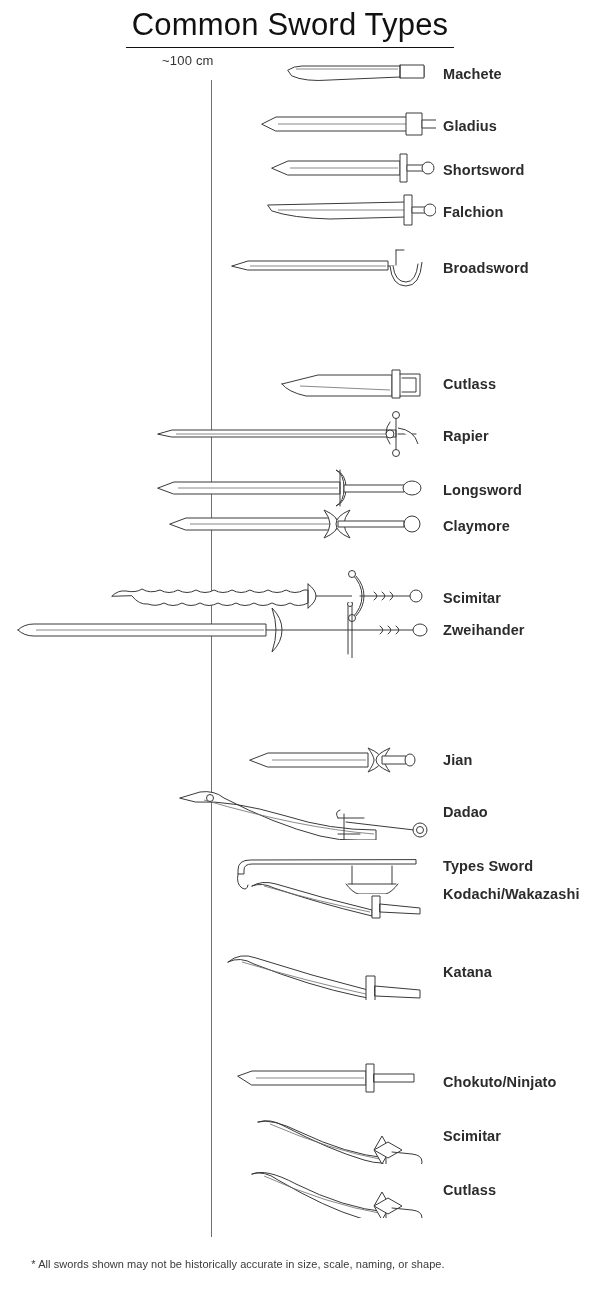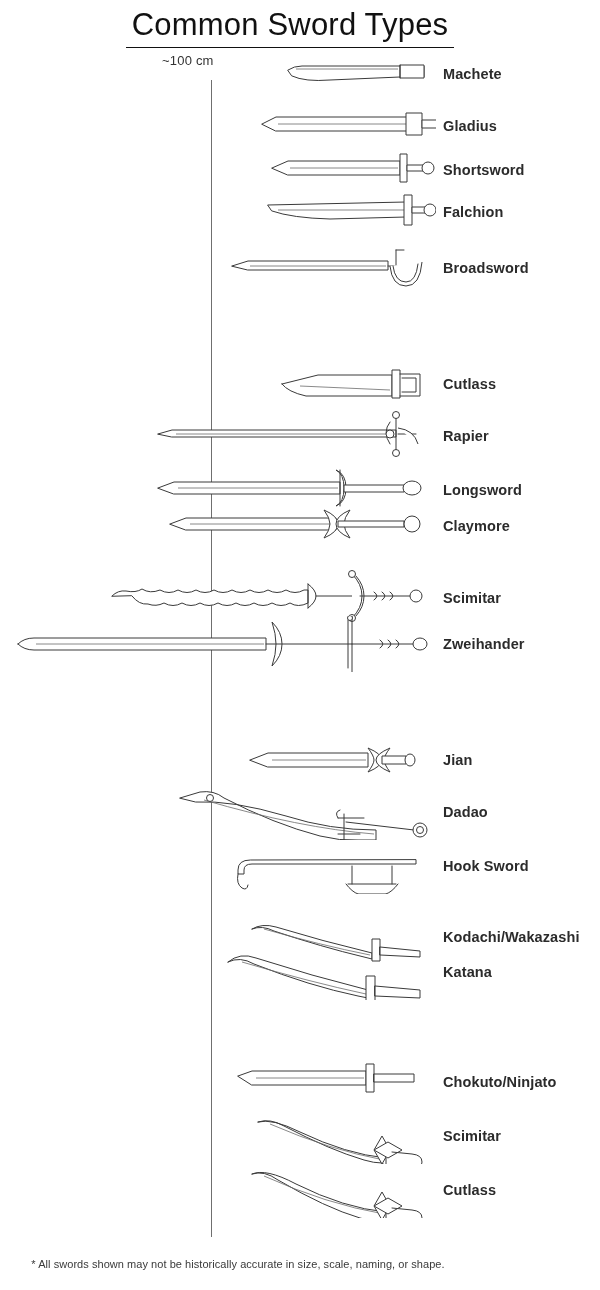--- a/index.html
+++ b/index.html
@@ -184,21 +184,21 @@
               <path class="thin" d="M356 6 q8 9 8 20 q0 11 -8 20"></path>
               <circle class="hilt" cx="352" cy="4" r="3.5"></circle>
               <circle class="hilt" cx="352" cy="48" r="3.5"></circle>
               <path class="thin" d="M360 26 L412 26"></path>
               <path class="thin" d="M374 22 q6 4 0 8 M382 22 q6 4 0 8 M390 22 q6 4 0 8"></path>
               <circle class="hilt" cx="416" cy="26" r="6"></circle>
           </svg>
         </div>
         <div class="label">Scimitar</div>
       </div>
-      <div class="row" style="top: 616px;">
+      <div class="row" style="top: 602px;">
         <div class="art">
           <svg viewBox="0 0 436 56" xmlns="http://www.w3.org/2000/svg">
             <path class="blade" d="M18 28 q6 -6 16 -6 L266 22 L266 34 L34 34 q-10 0 -16 -6 Z"></path>
               <path class="edge" d="M36 28 L264 28"></path>
               <path class="hilt" d="M272 6 q10 10 10 22 q0 12 -10 22 q4 -12 4 -22 q0 -10 -4 -22 Z"></path>
               <path class="thin" d="M266 28 L352 28"></path>
               <path class="thin" d="M352 0 L352 56"></path>
               <path class="thin" d="M348 4 L348 52"></path>
               <circle class="hilt" cx="350" cy="2" r="2.5"></circle>
               <path class="thin" d="M352 28 L416 28"></path>
@@ -241,23 +241,23 @@
         <div class="art">
           <svg viewBox="0 0 436 56" xmlns="http://www.w3.org/2000/svg">
             <path class="blade" d="M250 22 q-12 0 -12 10 L238 36 L244 36 L244 32 q0 -6 8 -6 L416 26 L416 22 Z"></path>
               <path class="thin" d="M238 36 q-2 10 4 14 q5 3 6 -3"></path>
               <path class="thin" d="M352 28 L352 46 M392 28 L392 46"></path>
               <path class="thin" d="M348 46 L396 46"></path>
               <path class="thin" d="M346 46 q6 8 12 10 M398 46 q-6 8 -12 10"></path>
               <path class="thin" d="M358 56 L386 56"></path>
           </svg>
         </div>
-        <div class="label">Hook Sword</div>
-      </div>
-      <div class="row" style="top: 909px;">
+        <div class="label">Types Sword</div>
+      </div>
+      <div class="row" style="top: 866px;">
         <div class="art">
           <svg viewBox="0 0 436 56" xmlns="http://www.w3.org/2000/svg">
             <path class="blade" d="M252 20 q10 -4 22 2 q48 16 90 26 L372 50 L372 44 Q322 32 276 18 Q262 14 252 20 Z"></path>
               <path class="edge" d="M264 20 Q320 36 370 46"></path>
               <rect class="hilt" x="372" y="30" width="8" height="22"></rect>
               <path class="thin" d="M380 38 L420 42 L420 48 L380 46 Z"></path>
           </svg>
         </div>
         <div class="label">Kodachi/Wakazashi</div>
       </div>

